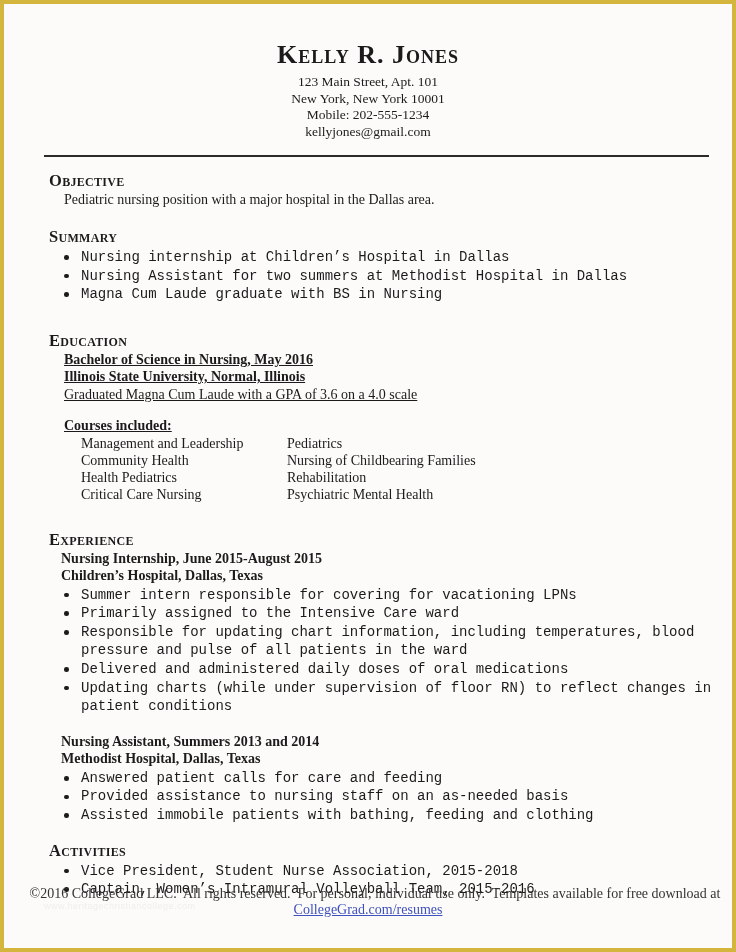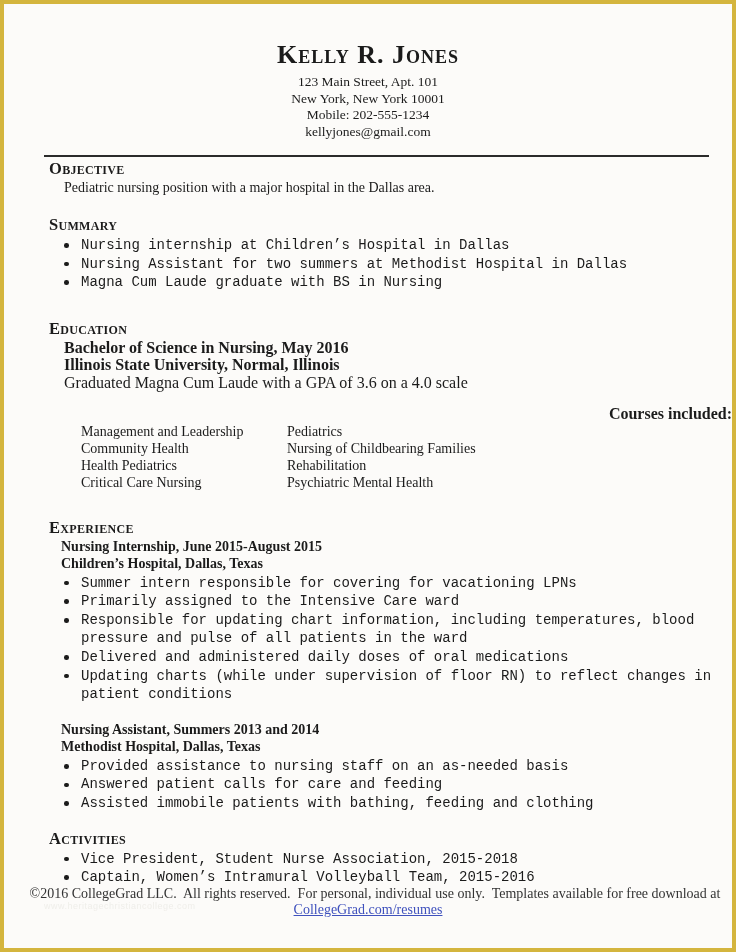--- a/index.html
+++ b/index.html
@@ -23,33 +23,33 @@
     line-height:30px;
   }
   .contact { margin-top:4px; font-size:13.5px; line-height:16.5px; }
   
   .rule {
     border:none;
     border-top:2px solid #2b2b2b;
     margin:15px 23px 0 40px;
   }
   
-  section { margin-top:2px; }
+  section { margin-top:14px; }
   .sec-heading {
     font-variant:small-caps;
     font-weight:bold;
     font-size:16.5px;
     letter-spacing:0.3px;
     margin-left:45px;
     line-height:20px;
   }
   .sec-body { margin-left:60px; margin-right:23px; font-size:14px; line-height:18px; }
   .bold { font-weight:bold; }
-  .edu-line { font-size:16px; line-height:17.5px; margin-left:60px; }
-  .courses-label { margin-top:14px;text-align:right; }
+  .edu-line { font-size:14px; line-height:17.5px; margin-left:60px;text-decoration:underline; }
+  .courses-label { margin-top:14px; }
   .courses {
     margin-left:77px; margin-top:0;
     display:grid;
     grid-template-columns:206px 1fr;
     font-size:14px; line-height:17.2px;
   }
   ul.bullets { list-style:none; margin-left:57px; margin-right:20px; margin-top:1px; }
   ul.bullets li {
     position:relative;
     padding-left:20px;
@@ -149,22 +149,22 @@
         <li>Responsible for updating chart information, including temperatures, blood pressure and pulse of all patients in the ward</li>
         <li>Delivered and administered daily doses of oral medications</li>
         <li>Updating charts (while under supervision of floor RN) to reflect changes in patient conditions</li>
       </ul>
     </div>
 
     <div class="job" style="margin-top:17px;">
       <div class="job-line">Nursing Assistant, Summers 2013 and 2014</div>
       <div class="job-line">Methodist Hospital, Dallas, Texas</div>
       <ul class="bullets">
+        <li>Answered patient calls for care and feeding</li>
         <li>Provided assistance to nursing staff on an as-needed basis</li>
-        <li>Answered patient calls for care and feeding</li>
         <li>Assisted immobile patients with bathing, feeding and clothing</li>
       </ul>
     </div>
   </section>
 
   <section style="margin-top:16px;">
     <div class="sec-heading">Activities</div>
     <ul class="bullets">
       <li>Vice President, Student Nurse Association, 2015-2018</li>
       <li>Captain, Women’s Intramural Volleyball Team, 2015-2016</li>

